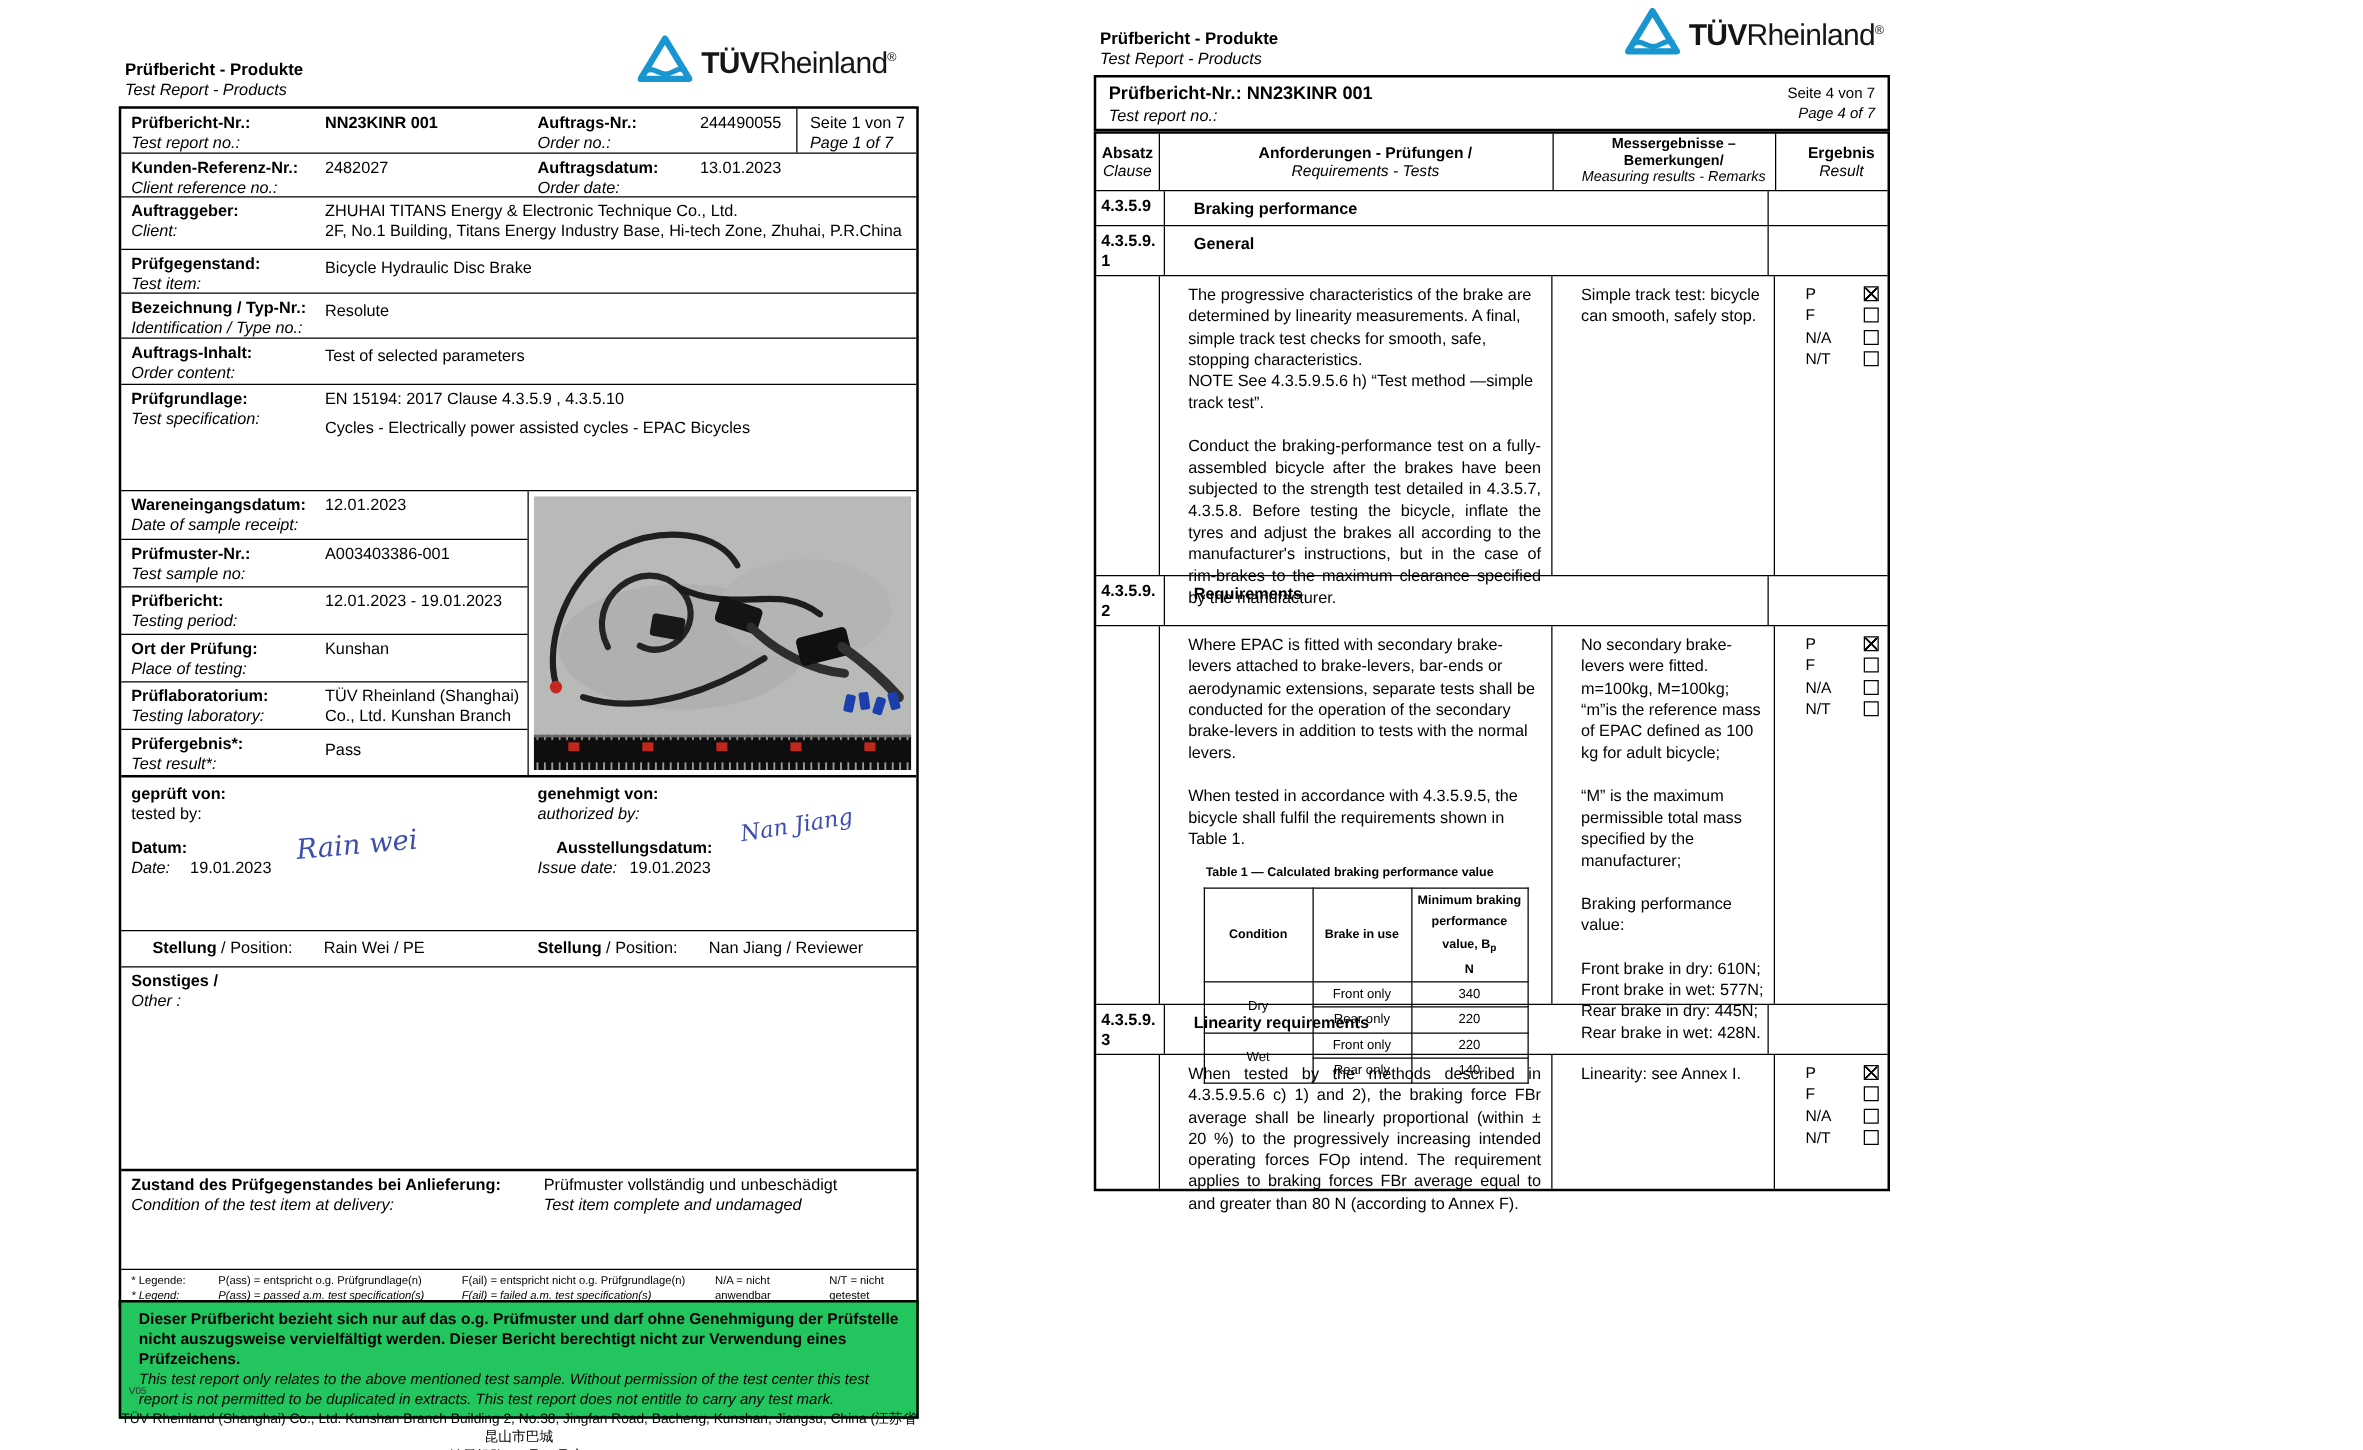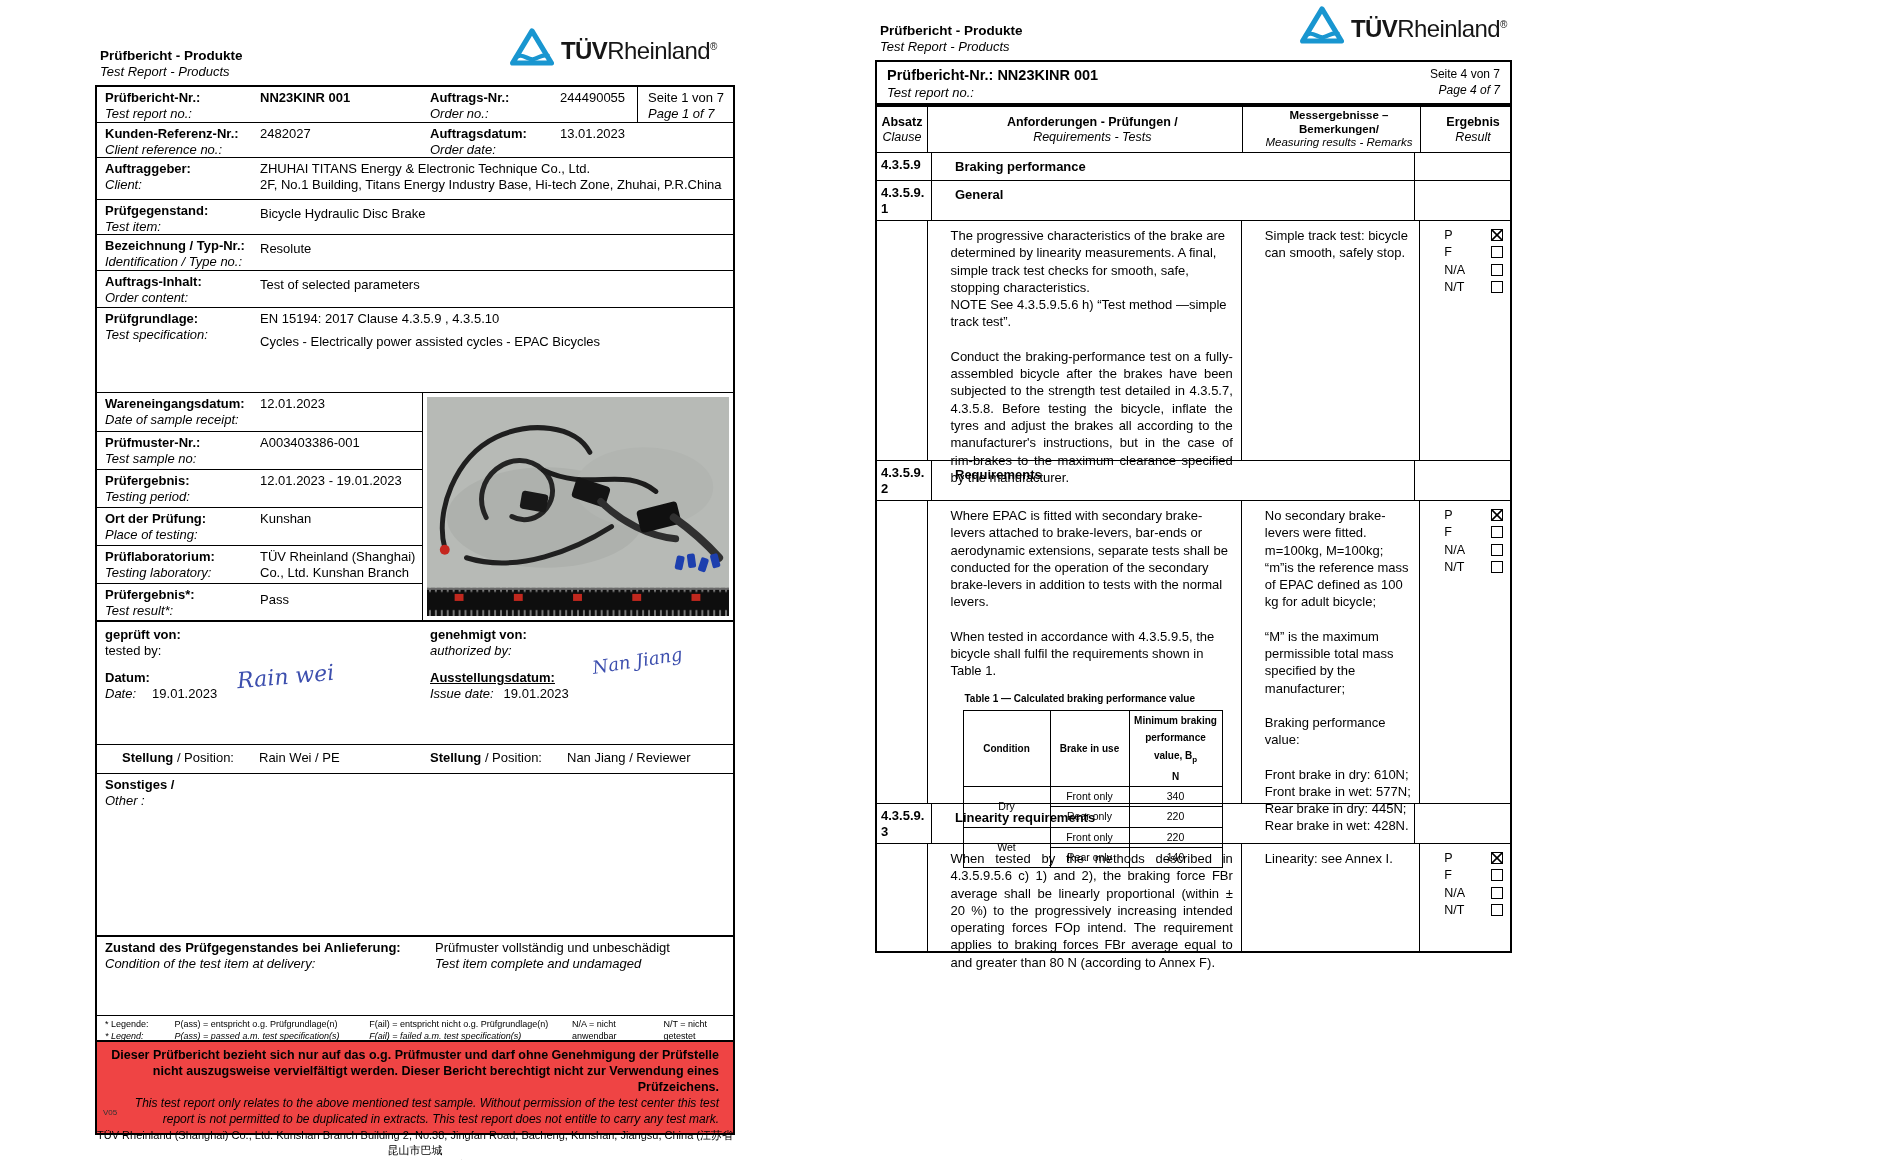--- a/index.html
+++ b/index.html
@@ -32,21 +32,21 @@
   .sig .abs{position:absolute;}
   .script{font-family:"DejaVu Serif",serif;font-style:italic;color:var(--signature-ink);white-space:nowrap;}
   .posrow{height:28px;position:relative;border-top:1px solid #000;font-size:13px;}
   .posrow .abs{position:absolute;top:5px;}
   .other-row{height:162px;}
   .cond-row{height:78px;border-top:2px solid #000;display:flex;}
   .legend{height:30px;border-top:1px solid #000;display:flex;font-size:9px;line-height:12px;padding-top:2px;box-sizing:border-box;}
   .legend .lg{padding-left:8px;box-sizing:border-box;}
   .legend .lg .en{font-style:italic;}
   .disclaimer{position:absolute;left:5px;top:1015px;width:640px;border:2px solid #000;box-sizing:border-box;
-              text-align:right;padding:5px 14px 6px;background:#ef4444;}
+              text-align:left;padding:5px 14px 6px;background:#22c55e;}
   .disc-de{font-weight:bold;font-size:12.5px;line-height:16px;}
   .disc-en{font-style:italic;font-size:12px;line-height:16px;}
   .v05{position:absolute;left:6px;bottom:16px;font-size:8px;color:#333;}
   .p1-footer{position:absolute;left:5px;top:1103px;width:640px;text-align:center;font-size:11px;line-height:15px;}
   
   .title-box{position:absolute;left:5px;top:55px;width:637px;height:45px;border:2px solid #000;box-sizing:border-box;
              display:flex;justify-content:space-between;padding:4px 10px;background:#fff;}
   .tb-de{font-weight:bold;font-size:14.5px;line-height:18px;}
   .tb-en{font-style:italic;font-size:13px;line-height:17px;}
   .tb-right{text-align:right;font-size:12px;line-height:16px;}
@@ -193,21 +193,21 @@
             </div>
           <div class="srow">
               <div class="c lbl w155">
                 <div class="de">Prüfmuster-Nr.:</div>
                 <div class="en">Test sample no:</div>
               </div>
               <div class="c flex1">A003403386-001</div>
             </div>
           <div class="srow">
               <div class="c lbl w155">
-                <div class="de">Prüfergebnis:</div>
+                <div class="de">Prüfbericht:</div>
                 <div class="en">Testing period:</div>
               </div>
               <div class="c flex1">12.01.2023 - 19.01.2023</div>
             </div>
           <div class="srow">
               <div class="c lbl w155">
                 <div class="de">Ort der Prüfung:</div>
                 <div class="en">Place of testing:</div>
               </div>
               <div class="c flex1">Kunshan</div>
@@ -277,21 +277,21 @@
       </div>
 
       <div class="sig">
         <div class="abs b" style="left:8px;top:5px;">geprüft von:</div>
         <div class="abs" style="left:8px;top:21px;">tested by:</div>
         <div class="abs b" style="left:333px;top:5px;">genehmigt von:</div>
         <div class="abs i" style="left:333px;top:21px;">authorized by:</div>
         <div class="abs b" style="left:8px;top:48px;">Datum:</div>
         <div class="abs" style="left:8px;top:64px;"><span class="i">Date:</span><span style="margin-left:16px;">19.01.2023</span></div>
         <div class="abs script" style="left:140px;top:42px;font-size:22px;transform:rotate(-5deg);">Rain wei</div>
-        <div class="abs b" style="left:333px;top:48px;text-decoration:underline;">Ausstellungsdatum:</div>
+        <div class="abs b" style="left:348px;top:48px;">Ausstellungsdatum:</div>
         <div class="abs" style="left:333px;top:64px;"><span class="i">Issue date:</span><span style="margin-left:10px;">19.01.2023</span></div>
         <div class="abs script" style="left:495px;top:28px;font-size:18px;transform:rotate(-9deg);">Nan Jiang</div>
       </div>
 
       <div class="posrow">
         <div class="abs" style="left:25px;"><span class="b">Stellung</span><span> / Position:</span></div>
         <div class="abs" style="left:162px;">Rain Wei / PE</div>
         <div class="abs" style="left:333px;"><span class="b">Stellung</span><span> / Position:</span></div>
         <div class="abs" style="left:470px;">Nan Jiang / Reviewer</div>
       </div>

